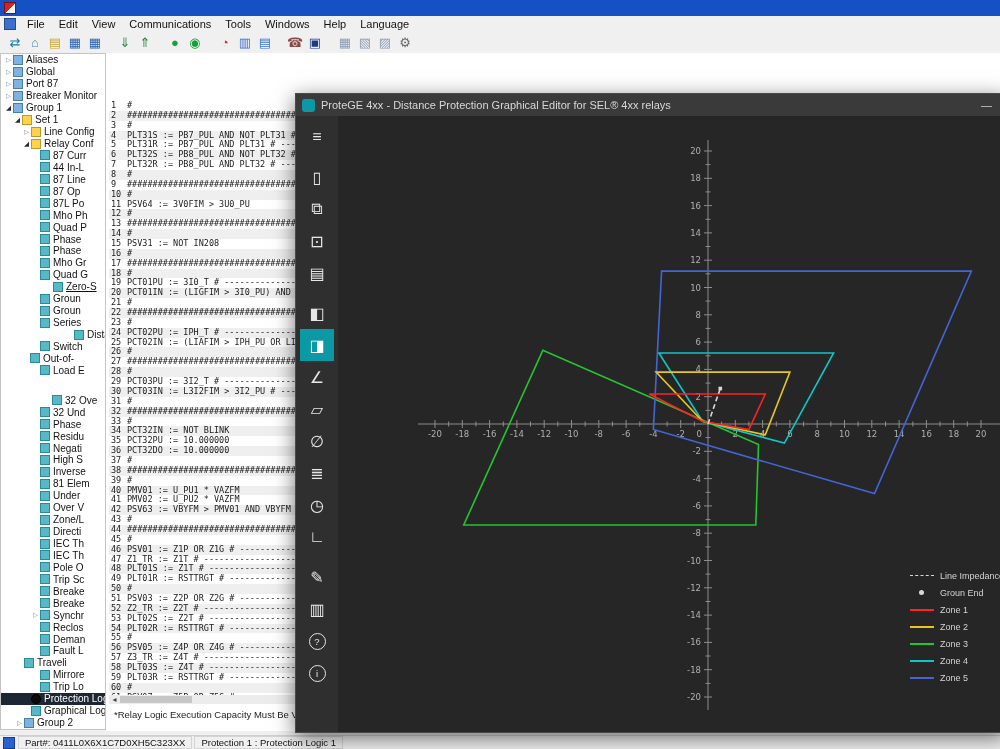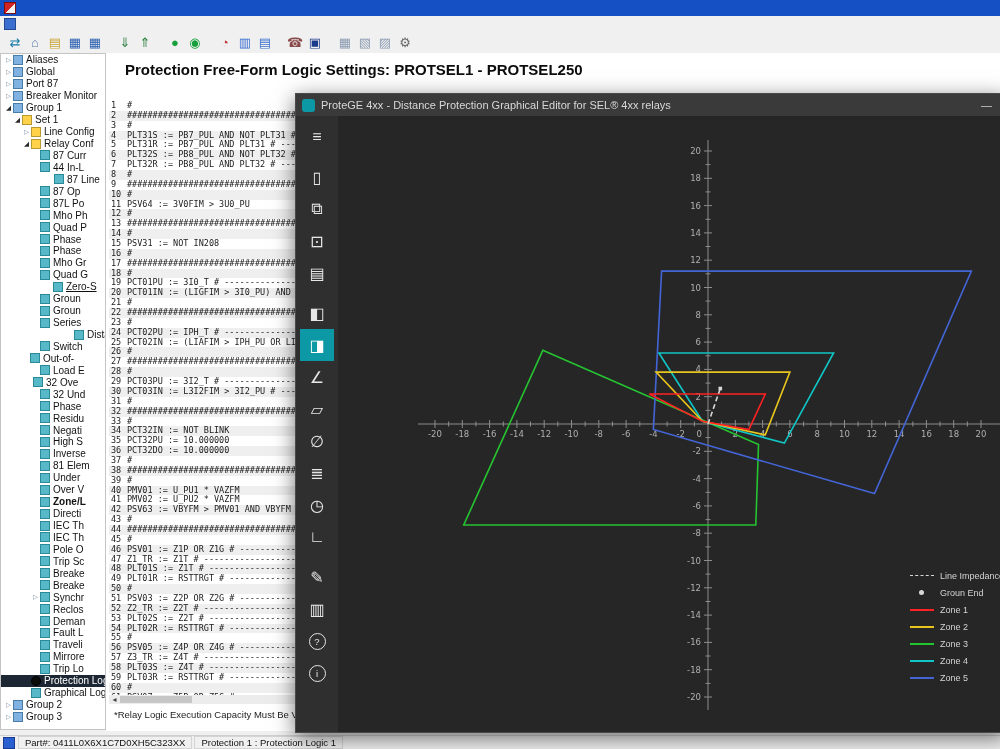--- a/index.html
+++ b/index.html
@@ -75,20 +75,30 @@
 </head>
 <body>
 
 <div>
   <div class="titlebar">
     <span class="app-icon"></span>
   </div>
 
   <div class="menubar">
     <span class="mdi-icon"></span>
+    <div id="menu-items" style="display:flex">
+        <span class="menu-item">File</span>
+        <span class="menu-item">Edit</span>
+        <span class="menu-item">View</span>
+        <span class="menu-item">Communications</span>
+        <span class="menu-item">Tools</span>
+        <span class="menu-item">Windows</span>
+        <span class="menu-item">Help</span>
+        <span class="menu-item">Language</span>
+      </div>
   </div>
 
   <div class="toolbar" id="main-toolbar">
       <span class="tb" style="color: rgb(21, 121, 168);">⇄</span>
       <span class="tb" style="color: rgb(90, 127, 174);">⌂</span>
       <span class="tb" style="color: rgb(200, 163, 52);">▤</span>
       <span class="tb" style="color: rgb(42, 95, 176);">▦</span>
       <span class="tb" style="color: rgb(42, 95, 176);">▦</span>
       <span class="tb gap" style="color: rgb(42, 127, 63);">⇓</span>
       <span class="tb" style="color: rgb(42, 127, 63);">⇑</span>
@@ -150,21 +160,21 @@
         <div class="tree-row" style="padding-left: 30px;">
           <span class="exp"></span>
           <span class="t-icon leaf"></span>
           <span>87 Curr</span>
         </div>
         <div class="tree-row" style="padding-left: 30px;">
           <span class="exp"></span>
           <span class="t-icon leaf"></span>
           <span>44 In-L</span>
         </div>
-        <div class="tree-row" style="padding-left: 44px;">
+        <div class="tree-row" style="padding-left: 30px;">
           <span class="exp"></span>
           <span class="t-icon leaf"></span>
           <span>87 Line</span>
         </div>
         <div class="tree-row" style="padding-left: 30px;">
           <span class="exp"></span>
           <span class="t-icon leaf"></span>
           <span>87 Op</span>
         </div>
         <div class="tree-row" style="padding-left: 30px; text-align: right;">
@@ -235,21 +245,21 @@
         <div class="tree-row" style="padding-left: 20px;">
           <span class="exp"></span>
           <span class="t-icon leaf"></span>
           <span>Out-of-</span>
         </div>
         <div class="tree-row" style="padding-left: 30px;">
           <span class="exp"></span>
           <span class="t-icon leaf"></span>
           <span>Load E</span>
         </div>
-        <div class="tree-row" style="padding-left: 23px;">
+        <div class="tree-row" style="padding-left: 42px; margin-top: 18px;">
           <span class="exp"></span>
           <span class="t-icon leaf"></span>
           <span>32 Ove</span>
         </div>
         <div class="tree-row" style="padding-left: 30px;">
           <span class="exp"></span>
           <span class="t-icon leaf"></span>
           <span>32 Und</span>
         </div>
         <div class="tree-row" style="padding-left: 30px;">
@@ -285,21 +295,21 @@
         <div class="tree-row" style="padding-left: 30px;">
           <span class="exp"></span>
           <span class="t-icon leaf"></span>
           <span>Under</span>
         </div>
         <div class="tree-row" style="padding-left: 30px;">
           <span class="exp"></span>
           <span class="t-icon leaf"></span>
           <span>Over V</span>
         </div>
-        <div class="tree-row" style="padding-left: 30px; font-weight: bold;">
+        <div class="tree-row" style="padding-left: 30px;">
           <span class="exp"></span>
           <span class="t-icon leaf"></span>
           <span>Zone/L</span>
         </div>
         <div class="tree-row" style="padding-left: 30px;">
           <span class="exp"></span>
           <span class="t-icon leaf"></span>
           <span>Directi</span>
         </div>
         <div class="tree-row" style="padding-left: 30px;">
@@ -345,21 +355,21 @@
         <div class="tree-row" style="padding-left: 30px;">
           <span class="exp"></span>
           <span class="t-icon leaf"></span>
           <span>Deman</span>
         </div>
         <div class="tree-row" style="padding-left: 30px;">
           <span class="exp"></span>
           <span class="t-icon leaf"></span>
           <span>Fault L</span>
         </div>
-        <div class="tree-row" style="padding-left: 30px;">
+        <div class="tree-row" style="padding-left: 14px;">
           <span class="exp"></span>
           <span class="t-icon leaf"></span>
           <span>Traveli</span>
         </div>
         <div class="tree-row" style="padding-left: 30px;">
           <span class="exp"></span>
           <span class="t-icon leaf"></span>
           <span>Mirrore</span>
         </div>
         <div class="tree-row" style="padding-left: 30px;">
@@ -370,34 +380,33 @@
         <div class="tree-row selected" style="padding-left: 21px;">
           <span class="exp"></span>
           <span class="t-icon sel"></span>
           <span>Protection Log</span>
         </div>
         <div class="tree-row" style="padding-left: 21px;">
           <span class="exp"></span>
           <span class="t-icon leaf"></span>
           <span>Graphical Logi</span>
         </div>
-        <div class="tree-row" style="padding-left: 3px;">
+        <div class="tree-row" style="padding-left: 14px;">
           <span class="exp">▷</span>
           <span class="t-icon node"></span>
           <span>Group 2</span>
         </div>
         <div class="tree-row" style="padding-left: 3px;">
           <span class="exp">▷</span>
           <span class="t-icon node"></span>
           <span>Group 3</span>
         </div>
       </div>
 
     <div class="editor-pane">
-      <div class="editor-heading">Protection Free-Form Logic Settings: PROTSEL1 - PROTSEL250</div>
       <div class="editor" id="editor-lines">
           <div class="line"><span class="num">1</span><span>#</span></div>
           <div class="line"><span class="num">2</span><span>############################################################</span></div>
           <div class="line"><span class="num">3</span><span>#</span></div>
           <div class="line"><span class="num">4</span><span>PLT31S := PB7_PUL AND NOT PLT31 # ----------------------------</span></div>
           <div class="line"><span class="num">5</span><span>PLT31R := PB7_PUL AND PLT31 # ----------------------------</span></div>
           <div class="line"><span class="num">6</span><span>PLT32S := PB8_PUL AND NOT PLT32 # ----------------------------</span></div>
           <div class="line"><span class="num">7</span><span>PLT32R := PB8_PUL AND PLT32 # ----------------------------</span></div>
           <div class="line"><span class="num">8</span><span>#</span></div>
           <div class="line"><span class="num">9</span><span>############################################################</span></div>

